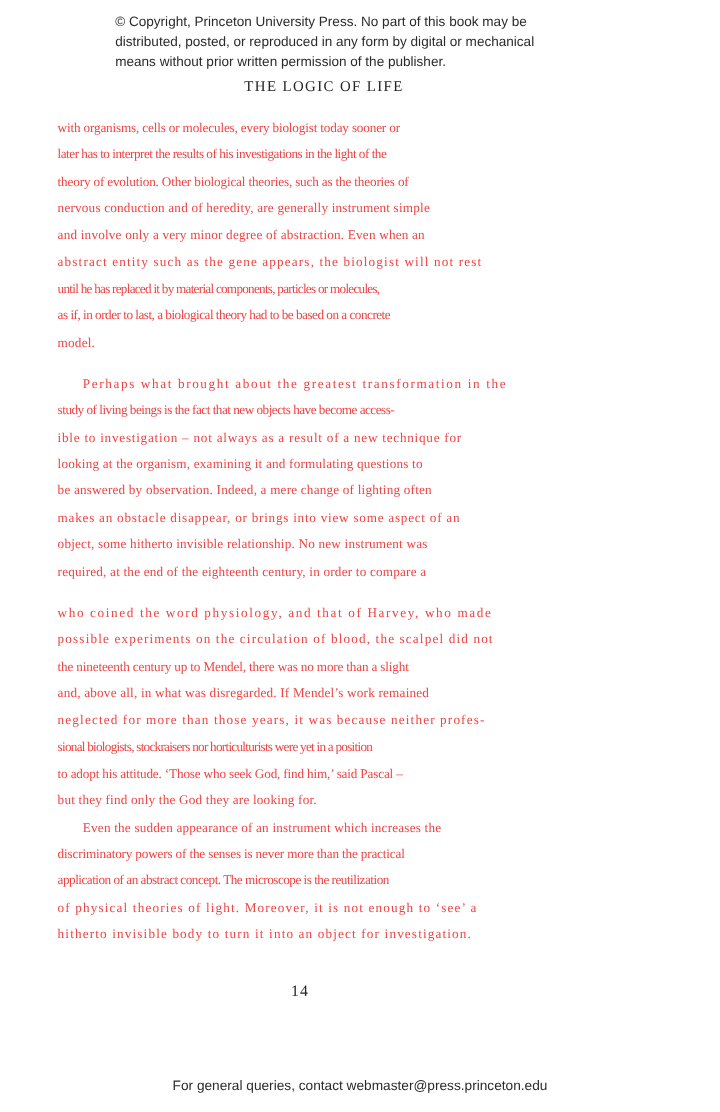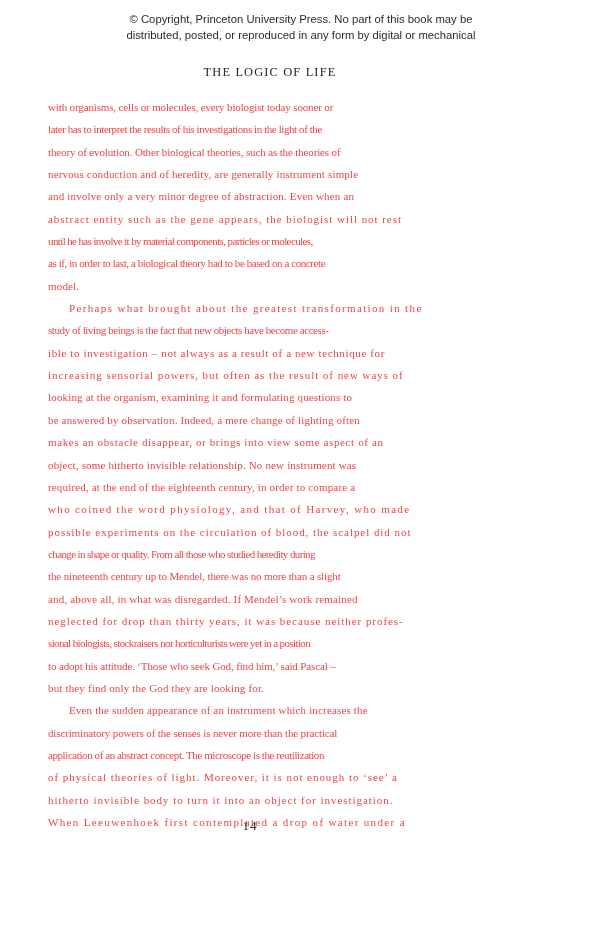--- a/index.html
+++ b/index.html
@@ -24,21 +24,20 @@
 
   
   .copyright {
     position: absolute;
     top: 11px;
     left: 96px;
     width: 410px;
     font-family: "Liberation Sans", "DejaVu Sans", sans-serif;
     font-size: 11.3px;
     line-height: 16.3px;
-    text-align: center;
     color: #2b2b2b;
   }
   .copyright .cline {
     display: block;
     white-space: nowrap;
   }
 
   
   .running-head {
     position: absolute;
@@ -70,21 +69,21 @@
     white-space: nowrap;
     height: 22.35px;
   }
   
   .para .ln.indent {
     padding-left: 21px;
   }
   
   .t-loose   { letter-spacing: 0.62px; }
   .t-loose2  { letter-spacing: 0.95px; }
-  .t-loose3  { letter-spacing: 1.35px; }
+  .t-loose3  { letter-spacing: 1.35px; margin-top: 12px; }
   .t-normal  { letter-spacing: 0.16px; }
   .t-tight   { letter-spacing: -0.14px; }
   .t-tight2  { letter-spacing: -0.42px; }
   .t-tight3  { letter-spacing: -0.62px; }
 
   
   .folio {
     position: absolute;
     top: 818px;
     left: 0;
@@ -109,66 +108,65 @@
   }
 </style>
 </head>
 <body>
 
 <div class="page">
 
   <div class="copyright">
     <span class="cline">© Copyright, Princeton University Press. No part of this book may be</span>
     <span class="cline">distributed, posted, or reproduced in any form by digital or mechanical</span>
+    <span class="cline">means without prior written permission of the publisher.</span>
   </div>
 
   <div class="running-head">THE LOGIC OF LIFE</div>
 
   <div class="body-block">
 
     <p class="para">
       <span class="ln t-tight">with organisms, cells or molecules, every biologist today sooner or</span>
       <span class="ln t-tight2">later has to interpret the results of his investigations in the light of the</span>
       <span class="ln t-tight">theory of evolution. Other biological theories, such as the theories of</span>
       <span class="ln t-normal">nervous conduction and of heredity, are generally instrument simple</span>
       <span class="ln t-normal">and involve only a very minor degree of abstraction. Even when an</span>
       <span class="ln t-loose2">abstract entity such as the gene appears, the biologist will not rest</span>
-      <span class="ln t-tight3">until he has involve it by material components, particles or molecules,</span>
+      <span class="ln t-tight3">until he has replaced it by material components, particles or molecules,</span>
       <span class="ln t-tight2">as if, in order to last, a biological theory had to be based on a concrete</span>
       <span class="ln t-normal">model.</span>
     </p>
 
     <p class="para">
       <span class="ln indent t-loose3">Perhaps what brought about the greatest transformation in the</span>
       <span class="ln t-tight2">study of living beings is the fact that new objects have become access-</span>
       <span class="ln t-loose">ible to investigation – not always as a result of a new technique for</span>
-      <span class="ln t-loose2">increasing sensorial powers, but often as the result of new ways of</span>
       <span class="ln t-normal">looking at the organism, examining it and formulating questions to</span>
       <span class="ln t-normal">be answered by observation. Indeed, a mere change of lighting often</span>
       <span class="ln t-loose">makes an obstacle disappear, or brings into view some aspect of an</span>
       <span class="ln t-normal">object, some hitherto invisible relationship. No new instrument was</span>
       <span class="ln t-normal">required, at the end of the eighteenth century, in order to compare a</span>
       <span class="ln t-loose3">who coined the word physiology, and that of Harvey, who made</span>
       <span class="ln t-loose2">possible experiments on the circulation of blood, the scalpel did not</span>
-      <span class="ln t-tight3">change in shape or quality. From all those who studied heredity during</span>
       <span class="ln t-tight">the nineteenth century up to Mendel, there was no more than a slight</span>
       <span class="ln t-normal">and, above all, in what was disregarded. If Mendel’s work remained</span>
-      <span class="ln t-loose2">neglected for drop than thirty years, it was because neither profes-</span>
+      <span class="ln t-loose2">neglected for more than those years, it was because neither profes-</span>
       <span class="ln t-tight3">sional biologists, stockraisers nor horticulturists were yet in a position</span>
       <span class="ln t-tight">to adopt his attitude. ‘Those who seek God, find him,’ said Pascal –</span>
       <span class="ln t-normal">but they find only the God they are looking for.</span>
     </p>
 
     <p class="para">
       <span class="ln indent t-normal">Even the sudden appearance of an instrument which increases the</span>
       <span class="ln t-tight">discriminatory powers of the senses is never more than the practical</span>
       <span class="ln t-tight2">application of an abstract concept. The microscope is the reutilization</span>
       <span class="ln t-loose2">of physical theories of light. Moreover, it is not enough to ‘see’ a</span>
       <span class="ln t-loose2">hitherto invisible body to turn it into an object for investigation.</span>
-      <span class="ln t-loose3">When Leeuwenhoek first contemplated a drop of water under a</span>
     </p>
 
   </div>
 
   <div class="folio">14</div>
 
+  <div class="footer">For general queries, contact webmaster@press.princeton.edu</div>
 
 </div>
 
 </body></html>

